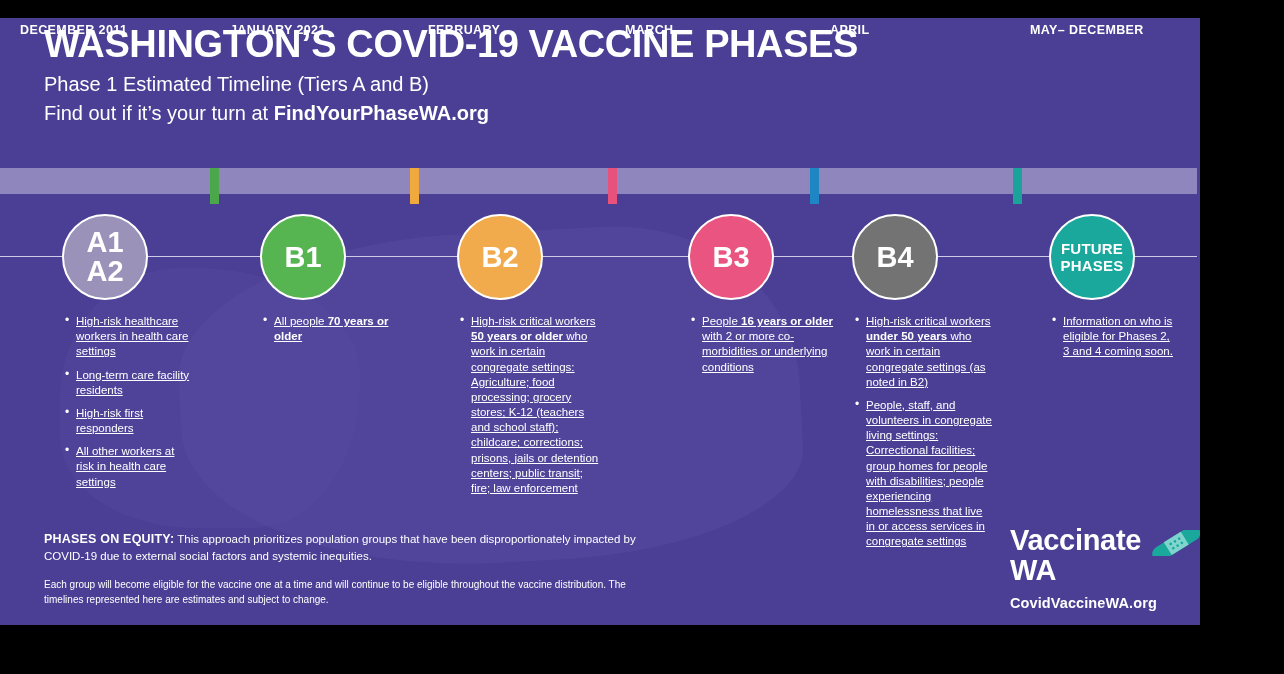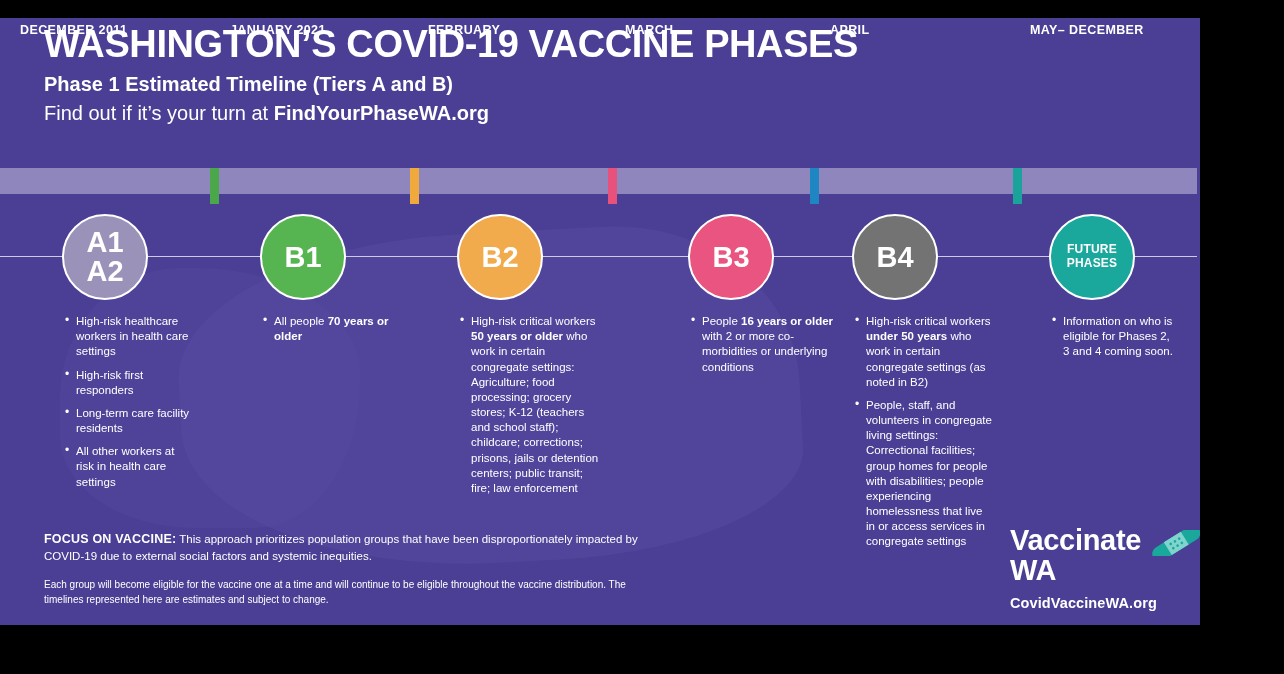--- a/index.html
+++ b/index.html
@@ -56,21 +56,21 @@
     font-weight: bold;
     letter-spacing: -0.4px;
     line-height: 1.1;
     margin: 0 0 4px 0;
   }
   .subtitle {
     color: #ffffff;
     font-size: 20px;
     line-height: 1.45;
     margin: 0;
-    font-weight: bold;
+    font-weight: normal;
   }
   .subtitle2 {
     color: #ffffff;
     font-size: 20px;
     line-height: 1.45;
     margin: 0;
     font-weight: normal;
   }
   .subtitle2 b { font-weight: bold; }
 
@@ -129,31 +129,32 @@
     color: #ffffff;
     font-weight: bold;
     border: 2px solid #ffffff;
     box-sizing: border-box;
   }
   .circle .big {
     font-size: 29px;
     line-height: 1.0;
   }
   .circle .small {
-    font-size: 12px;
+    font-size: 15px;
     line-height: 1.15;
     letter-spacing: .2px;
   }
   ul.bullets {
     margin: 14px 0 0 0;
     padding: 0 0 0 14px;
     list-style: none;
     color: #ffffff;
     font-size: 11.5px;
     line-height: 1.32;
+    text-decoration: underline;
   }
   ul.bullets li {
     position: relative;
     margin-bottom: 8px;
   }
   ul.bullets li:before {
     content: "•";
     position: absolute;
     left: -11px;
     top: -1px;
@@ -244,22 +245,22 @@
       <div class="month-label" style="left: 1030px;">MAY– DECEMBER</div>
     </div>
   <div id="phases-layer">
       <div class="col" style="left: 62px; width: 130px;">
         <div class="circle" style="background: rgb(154, 146, 184); text-align: right;">
           <div class="big">A1</div>
           <div class="big">A2</div>
         </div>
         <ul class="bullets">
           <li>High-risk healthcare workers in health care settings</li>
+          <li>Long-term care facility residents</li>
           <li>High-risk first responders</li>
-          <li>Long-term care facility residents</li>
           <li>All other workers at risk in health care settings</li>
         </ul>
       </div>
       <div class="col" style="left: 260px; width: 135px;">
         <div class="circle" style="background: rgb(86, 181, 81);">
           <div class="big">B1</div>
         </div>
         <ul class="bullets">
           <li>All people <b>70 years or older</b></li>
         </ul>
@@ -295,21 +296,21 @@
           <div class="small">PHASES</div>
         </div>
         <ul class="bullets">
           <li>Information on who is eligible for Phases 2, 3 and 4 coming soon.</li>
         </ul>
       </div>
     </div>
 
   <div class="footer">
     <div class="equity-line">
-      <span class="lead">FOCUS ON VACCINE:</span><span> This approach prioritizes population groups that have been disproportionately impacted by COVID-19 due to external social factors and systemic inequities.</span>
+      <span class="lead">PHASES ON EQUITY:</span><span> This approach prioritizes population groups that have been disproportionately impacted by COVID-19 due to external social factors and systemic inequities.</span>
     </div>
     <div class="note-line">Each group will become eligible for the vaccine one at a time and will continue to be eligible throughout the vaccine distribution. The timelines represented here are estimates and subject to change.</div>
   </div>
 
   <div class="logo">
     <div class="logo-text">Vaccinate</div>
     <div class="logo-text">WA</div>
     <svg class="bandage" viewBox="0 0 58 26">
       <g transform="rotate(-32 29 13)">
         <rect x="2" y="6" width="54" height="15" rx="7.5" fill="#1aa79c"></rect>

